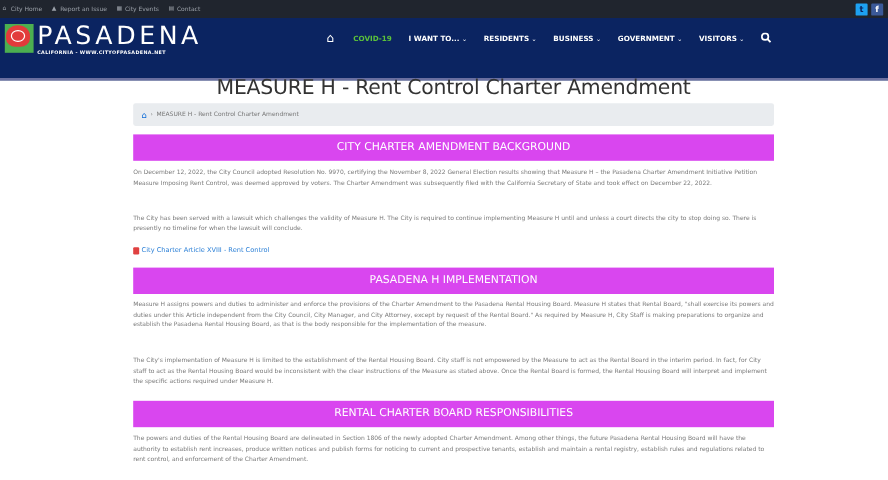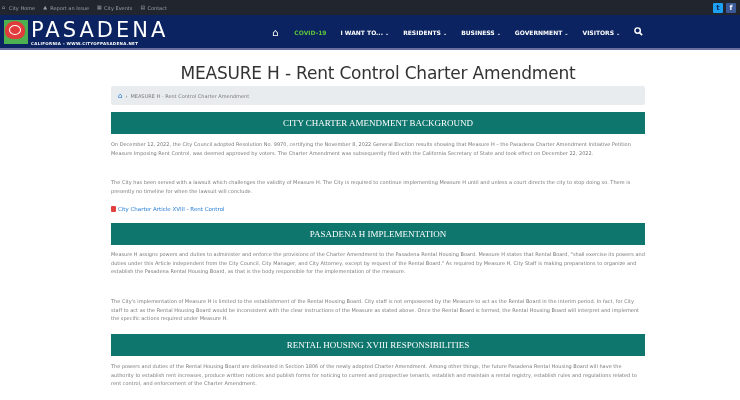--- a/index.html
+++ b/index.html
@@ -13,21 +13,21 @@
     }
     .util-link { display: flex; align-items: center; color: #9aa0a8; font-size: 5px; margin-right: 8px; text-decoration: none; }
     .util-link .ico { display: inline-block; width: 5px; height: 5px; margin-right: 2px; font-size: 5px; line-height: 5px; color: #9aa0a8; }
     .social { position: absolute; right: 4px; top: 3px; display: flex; gap: 3px; }
     .social .sq { width: 10px; height: 10px; border-radius: 1px; display: flex; align-items: center; justify-content: center; font-size: 7px; font-weight: bold; color: #0b2560; }
     .tw { background: #1da1f2; }
     .fb { background: #3b5998; color: #fff !important; }
 
     
     .nav-bar {
-      position: absolute; left: 0; top: 15px; width: 740px; height: 35px;
+      position: absolute; left: 0; top: 15px; width: 740px; height: 52px;
       background: #0b2461; border-bottom: 2px solid #6a6fa0;
     }
     .logo { position: absolute; left: 4px; top: 5px; display: flex; align-items: flex-start; }
     .logo-rose {
       width: 24px; height: 24px; background: #4caf50; position: relative; margin-right: 3px;
     }
     .logo-rose::before {
       content: ""; position: absolute; left: 1px; top: 1px; width: 20px; height: 18px;
       background: #e23b3b; border-radius: 50% 50% 40% 40%;
     }
@@ -55,22 +55,22 @@
     .breadcrumb {
       position: absolute; left: 111px; top: 86px; width: 534px; height: 19px;
       background: #e9ecef; border-radius: 2px; display: flex; align-items: center; padding-left: 7px;
       font-size: 5px; color: #777;
     }
     .breadcrumb .home { color: #0b6ad8; font-size: 7px; margin-right: 3px; }
     .breadcrumb .sep { margin-right: 3px; }
 
     .section-head {
       position: absolute; left: 111px; width: 534px; height: 22px;
-      background: #0f766e; color: #fff; text-align: center;
-      font-size: 9px; line-height: 22px; letter-spacing: 0px; font-family: Liberation Serif, serif;
+      background: #d946ef; color: #fff; text-align: center;
+      font-size: 9px; line-height: 22px; letter-spacing: 0px;
     }
     .para {
       position: absolute; left: 111px; width: 534px;
       font-size: 5px; line-height: 8.5px; color: #7a7a7a;
     }
     .pdf-link { position: absolute; left: 111px; top: 206px; display: flex; align-items: center; font-size: 5.5px; color: #2a7fd6; }
     .pdf-icon { display: inline-block; width: 5px; height: 6px; background: #e04040; margin-right: 2px; border-radius: 1px; }
   </style>
 </head>
 <body>
@@ -153,14 +153,14 @@
 <p class="para" style="top:178px;">The City has been served with a lawsuit which challenges the validity of Measure H. The City is required to continue implementing Measure H until and unless a court directs the city to stop doing so. There is presently no timeline for when the lawsuit will conclude.</p>
 <a class="pdf-link">
   <span class="pdf-icon"></span>
   <span>City Charter Article XVIII - Rent Control</span>
 </a>
 
 <div class="section-head" style="top:223px;">PASADENA H IMPLEMENTATION</div>
 <p class="para" style="top:250px;">Measure H assigns powers and duties to administer and enforce the provisions of the Charter Amendment to the Pasadena Rental Housing Board. Measure H states that Rental Board, "shall exercise its powers and duties under this Article independent from the City Council, City Manager, and City Attorney, except by request of the Rental Board." As required by Measure H, City Staff is making preparations to organize and establish the Pasadena Rental Housing Board, as that is the body responsible for the implementation of the measure.</p>
 <p class="para" style="top:297px;">The City's implementation of Measure H is limited to the establishment of the Rental Housing Board. City staff is not empowered by the Measure to act as the Rental Board in the interim period. In fact, for City staff to act as the Rental Housing Board would be inconsistent with the clear instructions of the Measure as stated above. Once the Rental Board is formed, the Rental Housing Board will interpret and implement the specific actions required under Measure H.</p>
 
-<div class="section-head" style="top:334px;">RENTAL HOUSING XVIII RESPONSIBILITIES</div>
+<div class="section-head" style="top:334px;">RENTAL CHARTER BOARD RESPONSIBILITIES</div>
 <p class="para" style="top:362px;">The powers and duties of the Rental Housing Board are delineated in Section 1806 of the newly adopted Charter Amendment. Among other things, the future Pasadena Rental Housing Board will have the authority to establish rent increases, produce written notices and publish forms for noticing to current and prospective tenants, establish and maintain a rental registry, establish rules and regulations related to rent control, and enforcement of the Charter Amendment.</p>
 
 </body></html>

